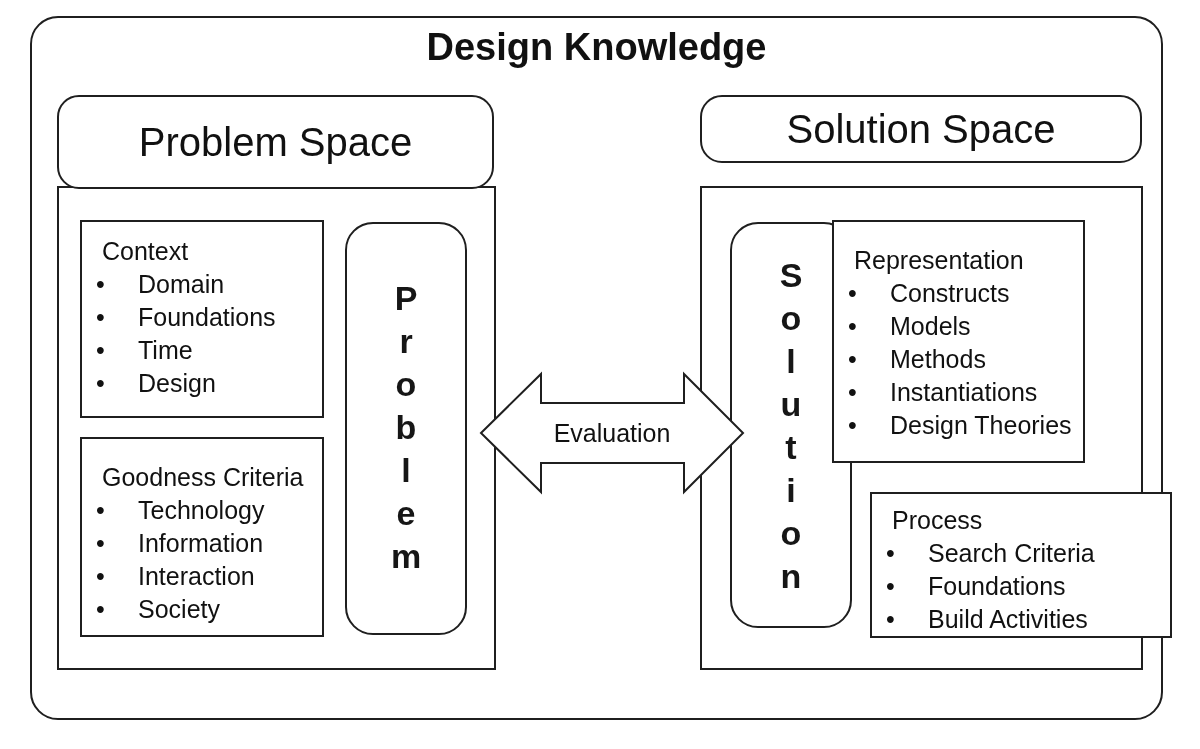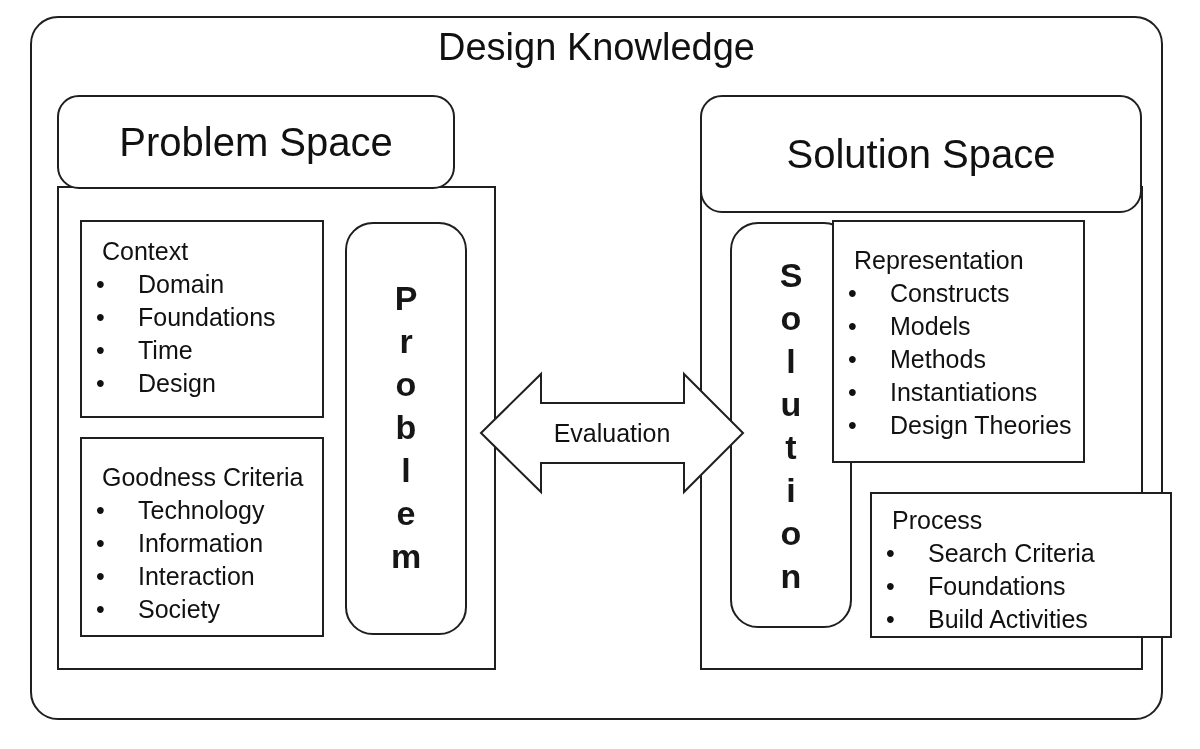--- a/index.html
+++ b/index.html
@@ -23,21 +23,21 @@
     border-radius: 28px;
     background: #ffffff;
     box-sizing: border-box;
   }
   .diagram-title {
     position: absolute;
     left: 30px; top: 26px;
     width: 1133px;
     text-align: center;
     font-size: 38px;
-    font-weight: 400;
+    font-weight: 700;
     letter-spacing: 0px;
     color: #111111;
   }
   .space-container {
     position: absolute;
     border: 2px solid #1f1f1f;
     background: #ffffff;
     box-sizing: border-box;
     z-index: 1;
   }
@@ -49,22 +49,22 @@
     border-radius: 22px;
     background: #ffffff;
     box-sizing: border-box;
     display: flex;
     align-items: center;
     justify-content: center;
     font-size: 40px;
     color: #111111;
     z-index: 2;
   }
-  .prob-header { left: 57px; top: 95px; width: 398px; height: 94px; }
-  .sol-header  { left: 700px; top: 95px; width: 442px; height: 118px; }
+  .prob-header { left: 57px; top: 95px; width: 437px; height: 94px; }
+  .sol-header  { left: 700px; top: 95px; width: 442px; height: 68px; }
   .list-box {
     position: absolute;
     border: 2px solid #1f1f1f;
     background: #ffffff;
     box-sizing: border-box;
     font-size: 25px;
     line-height: 33px;
     z-index: 2;
   }
   .context-box   { left: 80px;  top: 220px; width: 244px; height: 198px; padding-top: 13px; }

